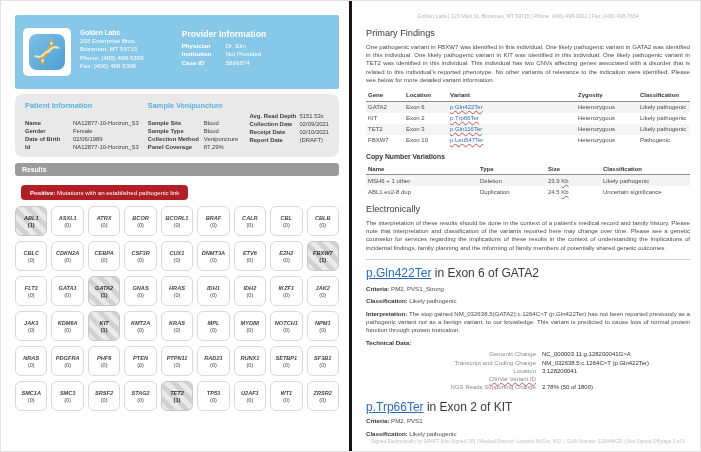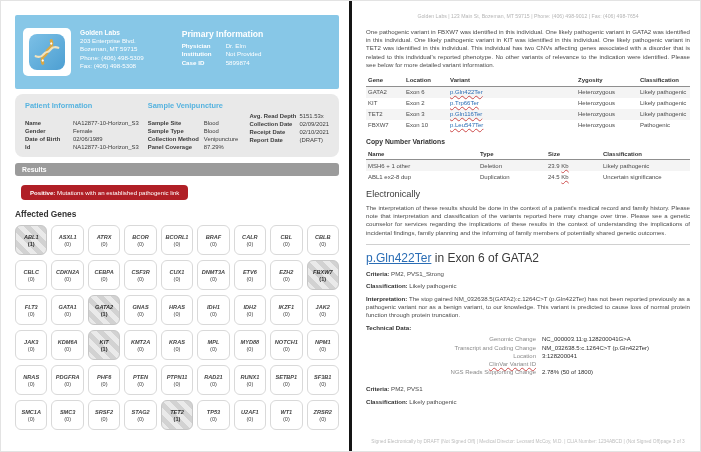--- a/index.html
+++ b/index.html
@@ -87,21 +87,21 @@
         </div>
       </div>
       <div class="lab-block">
         <div class="lab-name">Golden Labs</div>
         <div>203 Enterprise Blvd.</div>
         <div>Bozeman, MT 59715</div>
         <div>Phone: (406) 498-5309</div>
         <div>Fax: (406) 498-5308</div>
       </div>
       <div class="provider-block">
-        <div class="provider-title">Primary Information</div>
+        <div class="provider-title">Provider Information</div>
         <div>
 
             <div class="kv-row">
               <span class="k">Physician</span>
               <span class="v">Dr. Elm</span>
             </div>
 
             <div class="kv-row">
               <span class="k">Institution</span>
               <span class="v">Not Provided</span>
@@ -193,21 +193,20 @@
     </div>
 
     <div class="results-bar">Results</div>
 
     <div>
       <div class="positive-badge">
         <span class="b">Positive:</span><span> Mutations with an established pathogenic link</span>
       </div>
     </div>
 
-    <div class="affected-title">Affected Genes</div>
 
     <div class="gene-grid">
 
         <div class="gene-card hl">
           <div class="gene-name">ABL1</div>
           <div class="gene-count">(1)</div>
         </div>
 
         <div class="gene-card">
           <div class="gene-name">ASXL1</div>
@@ -475,20 +474,21 @@
         </div>
       </div>
   </div>
 
   <div class="divider"></div>
 
   <div class="page page-right">
 
     <div class="rp-header">Golden Labs | 123 Main St, Bozeman, MT 59715 | Phone: (406) 498-9012 | Fax: (406) 498-7654</div>
 
+    <div class="h1">Primary Findings</div>
     <div class="body-text">One pathogenic variant in FBXW7 was identified in this individual. One likely pathogenic variant in GATA2 was identified in this individual. One likely pathogenic variant in KIT was identified in this individual. One likely pathogenic variant in TET2 was identified in this individual. This individual has two CNVs affecting genes associated with a disorder that is related to this individual's reported phenotype. No other variants of relevance to the indication were identified. Please see below for more detailed variant information.</div>
 
     <table class="tbl">
       <thead>
         <tr>
           <th style="width:38px">Gene</th>
           <th style="width:44px">Location</th>
           <th style="width:128px">Variant</th>
           <th style="width:62px">Zygosity</th>
           <th>Classification</th>
@@ -601,20 +601,23 @@
           </div>
 
           <div class="tech-row">
             <span class="tk">NGS Reads Supporting Change</span>
             <span class="tv">2.78% (50 of 1800)</span>
           </div>
         </div>
     </div>
 
     <div style="margin-top:9px">
+      <div class="variant-head" style="margin-bottom:3px">
+        <span class="link-solid">p.Trp66Ter</span><span> in Exon 2 of KIT</span>
+      </div>
       <div class="meta-line">
         <span class="b">Criteria:</span><span> PM2, PVS1</span>
       </div>
       <div class="meta-line">
         <span class="b">Classification:</span><span> Likely pathogenic</span>
       </div>
     </div>
 
     <div class="rp-footer">Signed Electronically by DRAFT (Not Signed Off) | Medical Director: Leonard McCoy, M.D. | CLIA Number: 1234ABCD | (Not Signed Off)page 3 of 3</div>
   </div>

